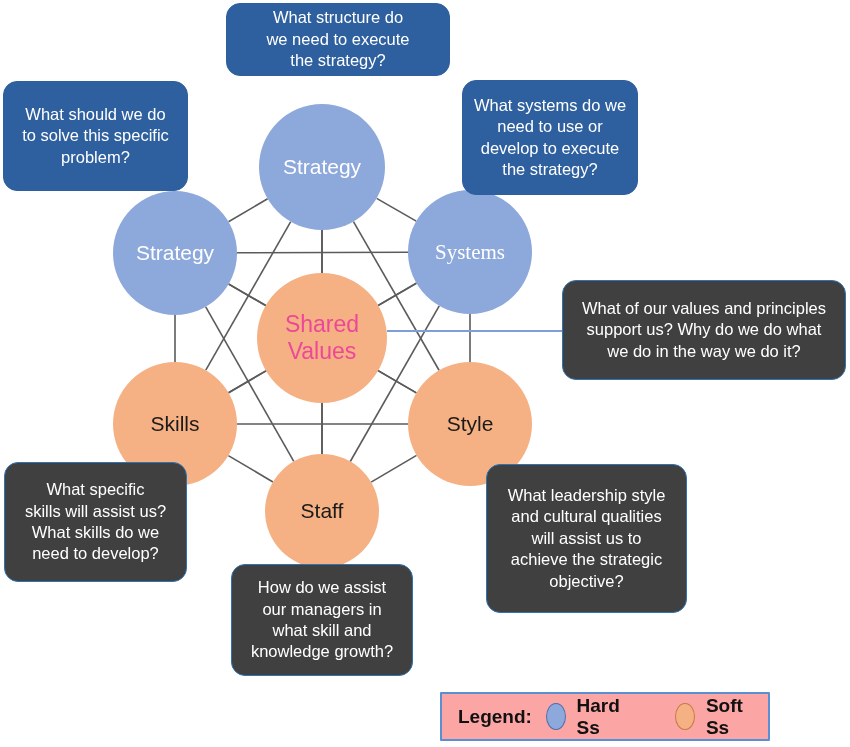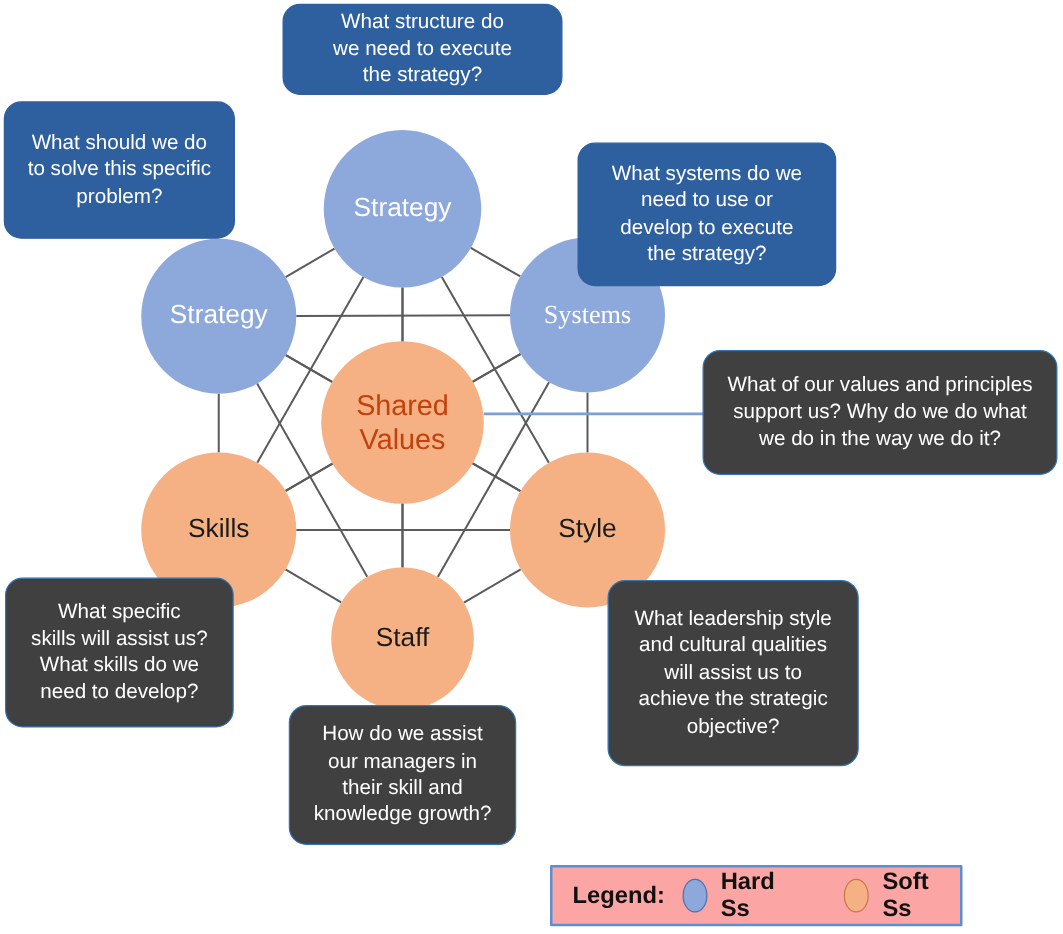--- a/index.html
+++ b/index.html
@@ -35,21 +35,21 @@
   }
   .node-label.hard {
     color: #ffffff;
     font-size: 21px;
   }
   .node-label.soft {
     color: #1a1a1a;
     font-size: 21px;
   }
   .node-label.center {
-    color: #c2410c;
+    color: #ec4899;
     font-size: 23px;
   }
 
   
   .callout {
     position: absolute;
     box-sizing: border-box;
     border-radius: 14px;
     color: #ffffff;
     text-align: center;
@@ -165,39 +165,39 @@
 Values</div>
     </div>
 
   <div id="callout-layer">
       <div class="callout hard-box" style="left: 226px; top: 3px; width: 224px; height: 73px;">What structure do
 we need to execute
 the strategy?</div>
       <div class="callout hard-box" style="left: 3px; top: 81px; width: 185px; height: 110px;">What should we do
 to solve this specific
 problem?</div>
-      <div class="callout hard-box" style="left: 462px; top: 80px; width: 207px; height: 115px; margin-top: 34px;">What systems do we
+      <div class="callout hard-box" style="left: 462px; top: 80px; width: 176px; height: 115px;">What systems do we
 need to use or
 develop to execute
 the strategy?</div>
       <div class="callout soft-box" style="left: 562px; top: 280px; width: 284px; height: 100px;">What of our values and principles
 support us?  Why do we do what
 we do in the way we do it?</div>
       <div class="callout soft-box" style="left: 486px; top: 464px; width: 201px; height: 149px;">What leadership style
 and cultural qualities
 will assist us to
 achieve the strategic
 objective?</div>
       <div class="callout soft-box" style="left: 4px; top: 462px; width: 183px; height: 120px;">What specific
 skills will assist us?
 What skills do we
 need to develop?</div>
       <div class="callout soft-box" style="left: 231px; top: 564px; width: 182px; height: 112px;">How do we assist
 our managers in
-their skill and
+what skill and
 knowledge growth?</div>
     </div>
 
   <div id="legend">
     <span class="legend-title">Legend:</span>
     <span class="legend-entry">
       <span class="swatch hard"></span>
       <span class="legend-text">Hard Ss</span>
     </span>
     <span class="legend-entry">

